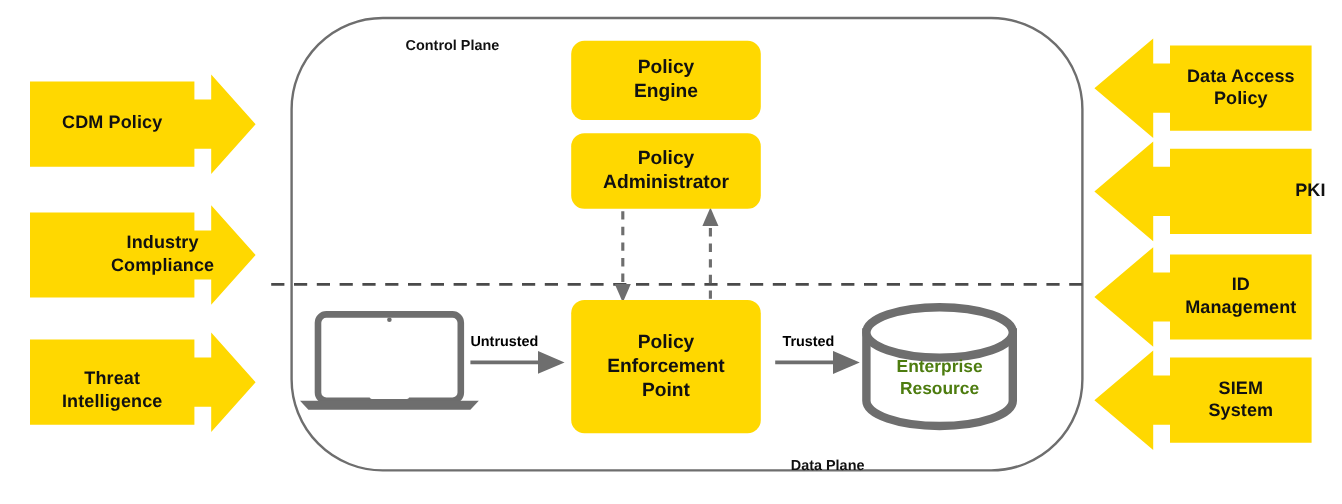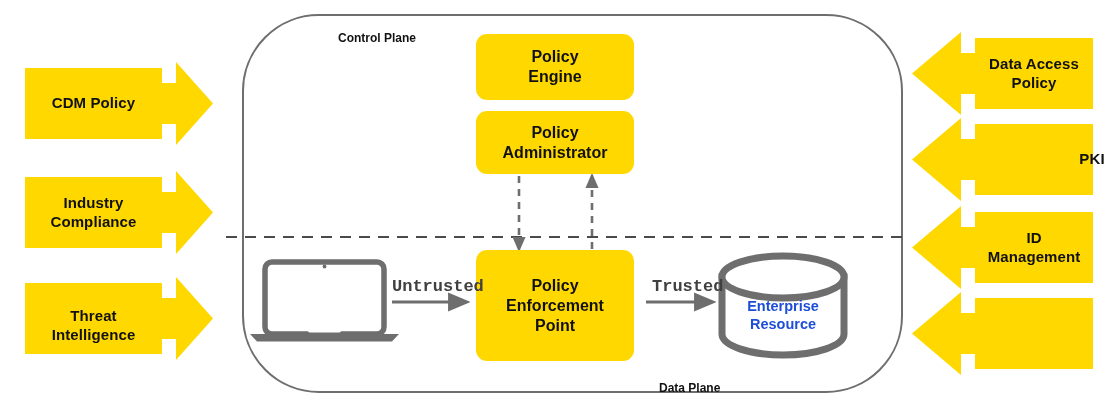--- a/index.html
+++ b/index.html
@@ -56,37 +56,37 @@
   .plane-label {
     position: absolute;
     font-family: "Liberation Sans", sans-serif;
     font-weight: bold;
     font-size: 12px;
     color: #111111;
     white-space: nowrap;
   }
   .flow-label {
     position: absolute;
-    font-family: Liberation Mono, monospace;
+    font-family: Liberation Sans, sans-serif;
     font-weight: bold;
-    font-size: 17px;
-    color: #404040;
+    font-size: 12px;
+    color: #000000;
     white-space: nowrap;
   }
   .db-label {
     position: absolute;
     display: flex;
     align-items: center;
     justify-content: center;
     text-align: center;
     font-family: "Liberation Sans", sans-serif;
     font-weight: bold;
     font-size: 14.5px;
     line-height: 1.22;
-    color: #1d4ed8;
+    color: #4d7c0f;
     white-space: pre-line;
     pointer-events: none;
   }
 </style>
 </head>
 <body>
 
 <div id="diagram-root">
 
   <svg class="svg-layer" viewBox="0 0 1118 420">
@@ -141,30 +141,32 @@
 Engine</div>
 
   <div class="node-box" style="left:476px; top:111px; width:158px; height:63px; border-radius:11px;">Policy
 Administrator</div>
 
   <div class="node-box" style="left:476px; top:250px; width:158px; height:111px; border-radius:11px;">Policy
 Enforcement
 Point</div>
 
   <div class="arrow-label" style="left:25px; top:68px; width:137px; height:71px;">CDM Policy</div>
-  <div class="arrow-label" style="left:25px; top:177px; width:137px; height:71px;">Industry
+  <div class="arrow-label" style="left:25px; top:177px; width:137px; height:71px;padding-left:42px;">Industry
 Compliance</div>
   <div class="arrow-label" style="left:25px; top:283px; width:137px; height:85px;">Threat
 Intelligence</div>
 
   <div class="arrow-label" style="left:975px; top:38px; width:118px; height:71px;">Data Access
 Policy</div>
   <div class="arrow-label" style="left:1033px; top:124px; width:118px; height:71px;">PKI</div>
   <div class="arrow-label" style="left:975px; top:212px; width:118px; height:71px;">ID
 Management</div>
+  <div class="arrow-label" style="left:975px; top:298px; width:118px; height:71px;">SIEM
+System</div>
 
   <div class="plane-label" style="left:338px; top:31px;">Control Plane</div>
   <div class="plane-label" style="left:659px; top:381px;">Data Plane</div>
 
   <div class="flow-label" style="left:392px; top:277px;">Untrusted</div>
   <div class="flow-label" style="left:652px; top:277px;">Trusted</div>
 
   <div class="db-label" style="left:722px; top:292px; width:122px; height:48px;">Enterprise
 Resource</div>
 

